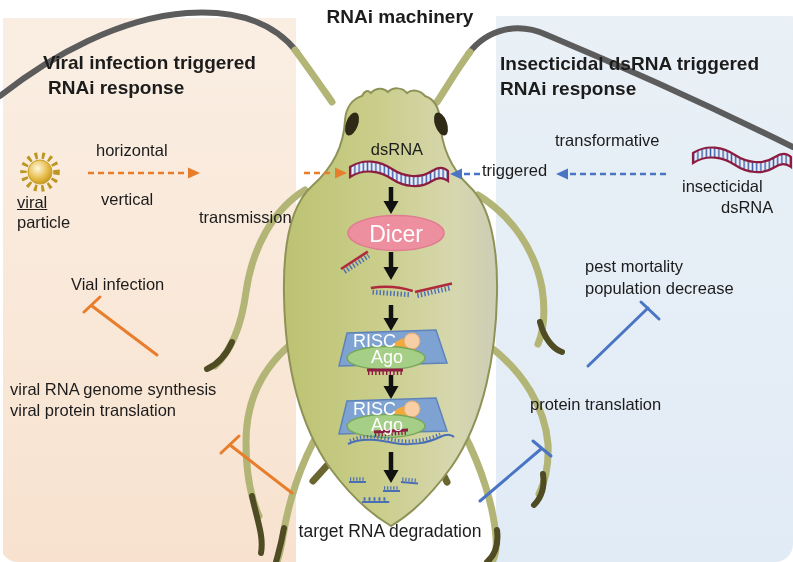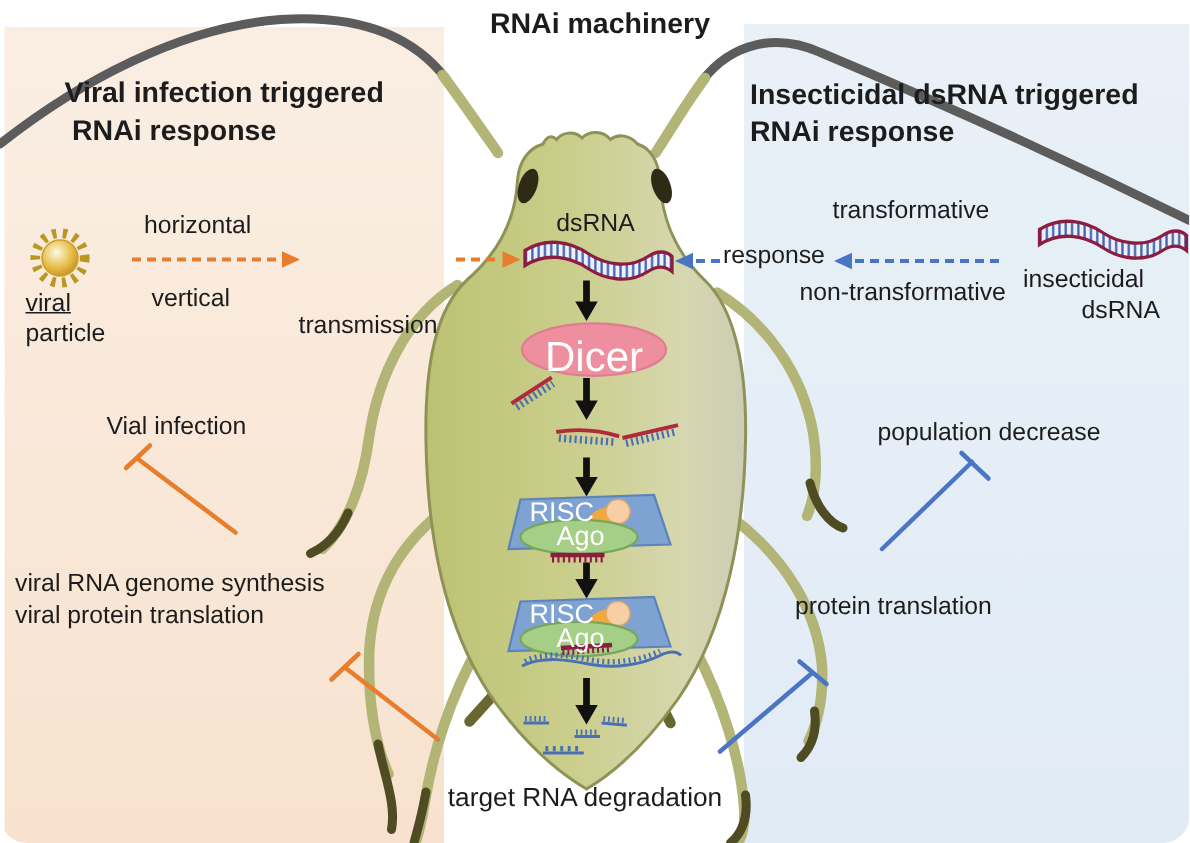--- a/index.html
+++ b/index.html
@@ -8,21 +8,21 @@
   .panel{position:absolute;}
   .panel.left{left:3px;top:18px;width:293px;height:544px;
               background:linear-gradient(180deg,#faeee3 0%,#f9e8d8 55%,#f8e2cf 100%);}
   .panel.right{left:496px;top:16px;width:297px;height:546px;
                background:linear-gradient(180deg,#e9f0f6 0%,#e5eef6 55%,#e1ebf6 100%);}
   svg.scene{position:absolute;left:0;top:0;}
   .lbl{position:absolute;font-size:16.5px;line-height:1.2;white-space:nowrap;}
   .lbl.big{font-weight:bold;font-size:19px;}
   .lbl.white{color:#ffffff;}
   .lbl.center{text-align:center;}
-  .lbl.dicer{font-size:28px;}
+  .lbl.dicer{font-size:23px;}
   .lbl.risc{font-size:18px;}
   .lbl.small17{font-size:17.5px;}
 </style>
 </head>
 <body>
 
 <div class="canvas">
 
   <div class="panel left"></div>
   <div class="panel right"></div>
@@ -205,25 +205,25 @@
   <div class="lbl" style="left:101px;top:190px;">vertical</div>
   <div class="lbl" style="left:17px;top:193px;text-decoration:underline;">viral</div>
   <div class="lbl" style="left:17px;top:213px;">particle</div>
   <div class="lbl" style="left:199px;top:164px;margin-top:44px;">transmission</div>
 
   <div class="lbl" style="left:32px;top:275px;margin-left:39px;">Vial infection</div>
   <div class="lbl" style="left:10px;top:380px;">viral RNA genome synthesis</div>
   <div class="lbl" style="left:10px;top:401px;">viral protein translation</div>
 
   <div class="lbl" style="left:555px;top:131px;">transformative</div>
-  <div class="lbl" style="left:533px;top:186px;">non-transformative</div>
-  <div class="lbl" style="left:482px;top:161px;">response</div>
+  <div class="lbl" style="left:482px;top:161px;">triggered</div>
   <div class="lbl" style="left:682px;top:177px;">insecticidal</div>
   <div class="lbl" style="left:721px;top:198px;">dsRNA</div>
 
+  <div class="lbl" style="left:585px;top:257px;">pest mortality</div>
   <div class="lbl" style="left:585px;top:279px;text-align:right;">population decrease</div>
   <div class="lbl" style="left:530px;top:395px;">protein translation</div>
 
   <div class="lbl" style="left:362px;top:140px;width:70px;text-align:center;">dsRNA</div>
   <div class="lbl white dicer center" style="left:346px;top:221px;width:100px;">Dicer</div>
 
   <div class="lbl white risc" style="left:353px;top:331px;">RISC</div>
   <div class="lbl white risc center" style="left:349px;top:347px;width:76px;">Ago</div>
   <div class="lbl white risc" style="left:353px;top:399px;">RISC</div>
   <div class="lbl white risc center" style="left:349px;top:415px;width:76px;">Ago</div>

